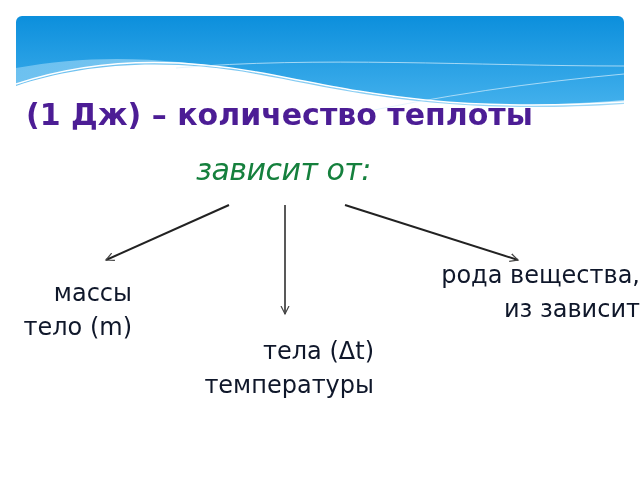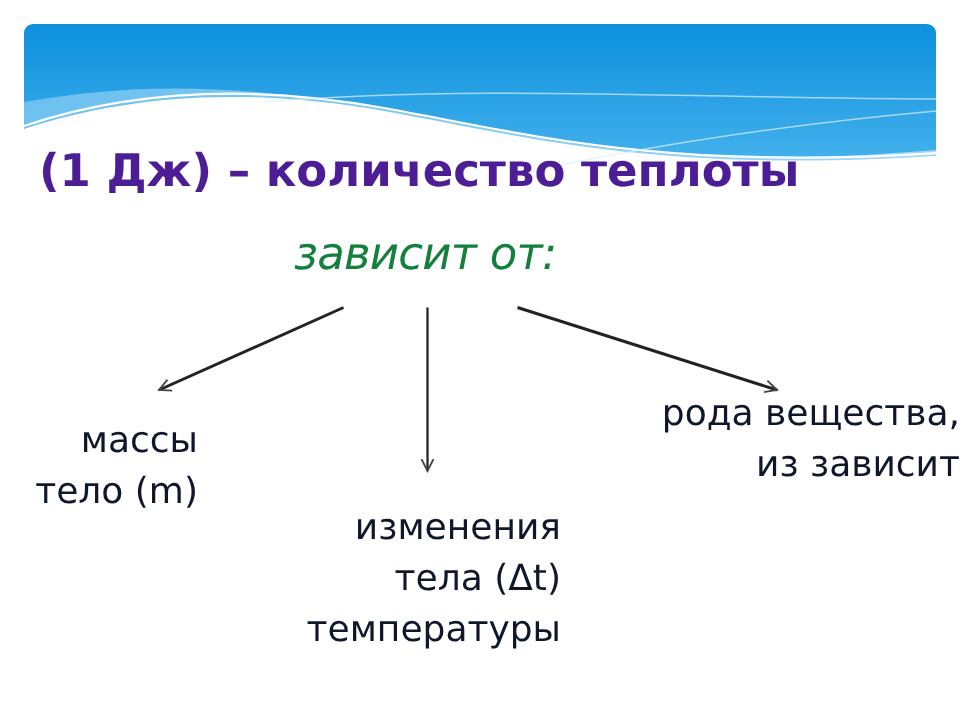--- a/index.html
+++ b/index.html
@@ -51,21 +51,20 @@
   <line x1="285" y1="205" x2="285" y2="314" stroke="#222" stroke-width="1.5" marker-end="url(#ah)"></line>
   <line x1="345" y1="205" x2="518" y2="260" stroke="#222" stroke-width="2" marker-end="url(#ah)"></line>
 </svg>
 
 <div class="label l-mass">
   <div>массы</div>
   <div>тело (m)</div>
 </div>
 
 <div class="label l-temp">
-  <div>изменения</div>
   <div>тела (Δt)</div>
   <div>температуры</div>
 </div>
 
 <div class="label l-subst">
   <div>рода вещества,</div>
   <div>из зависит</div>
 </div>
 
 </body></html>

